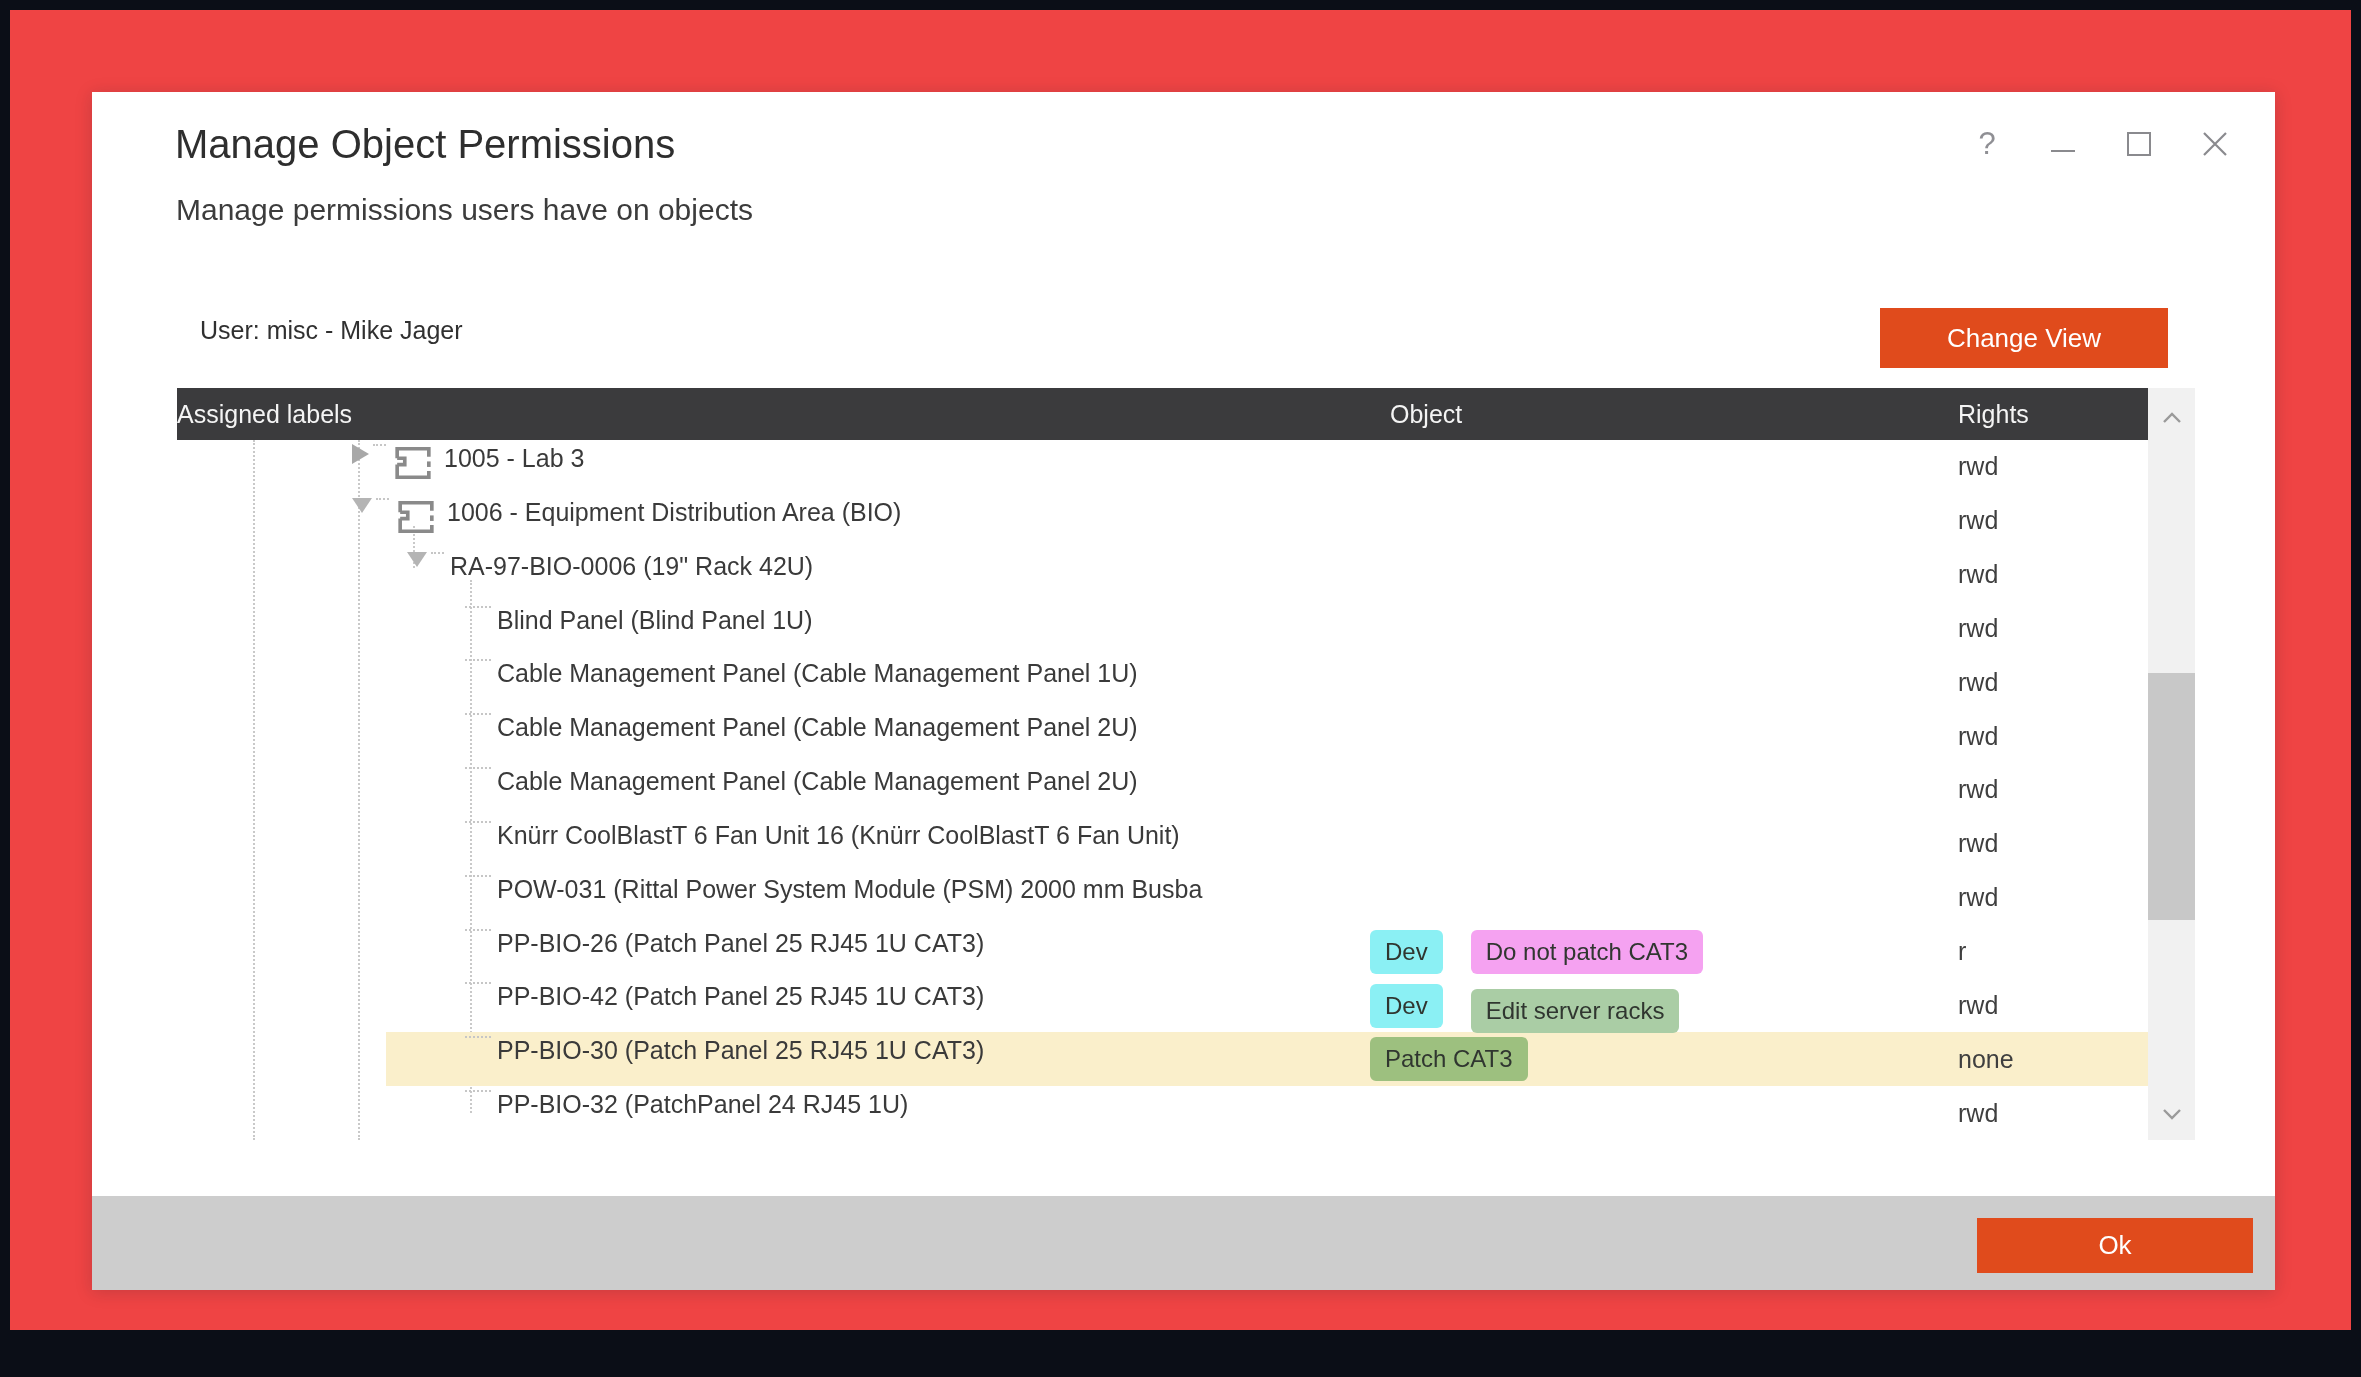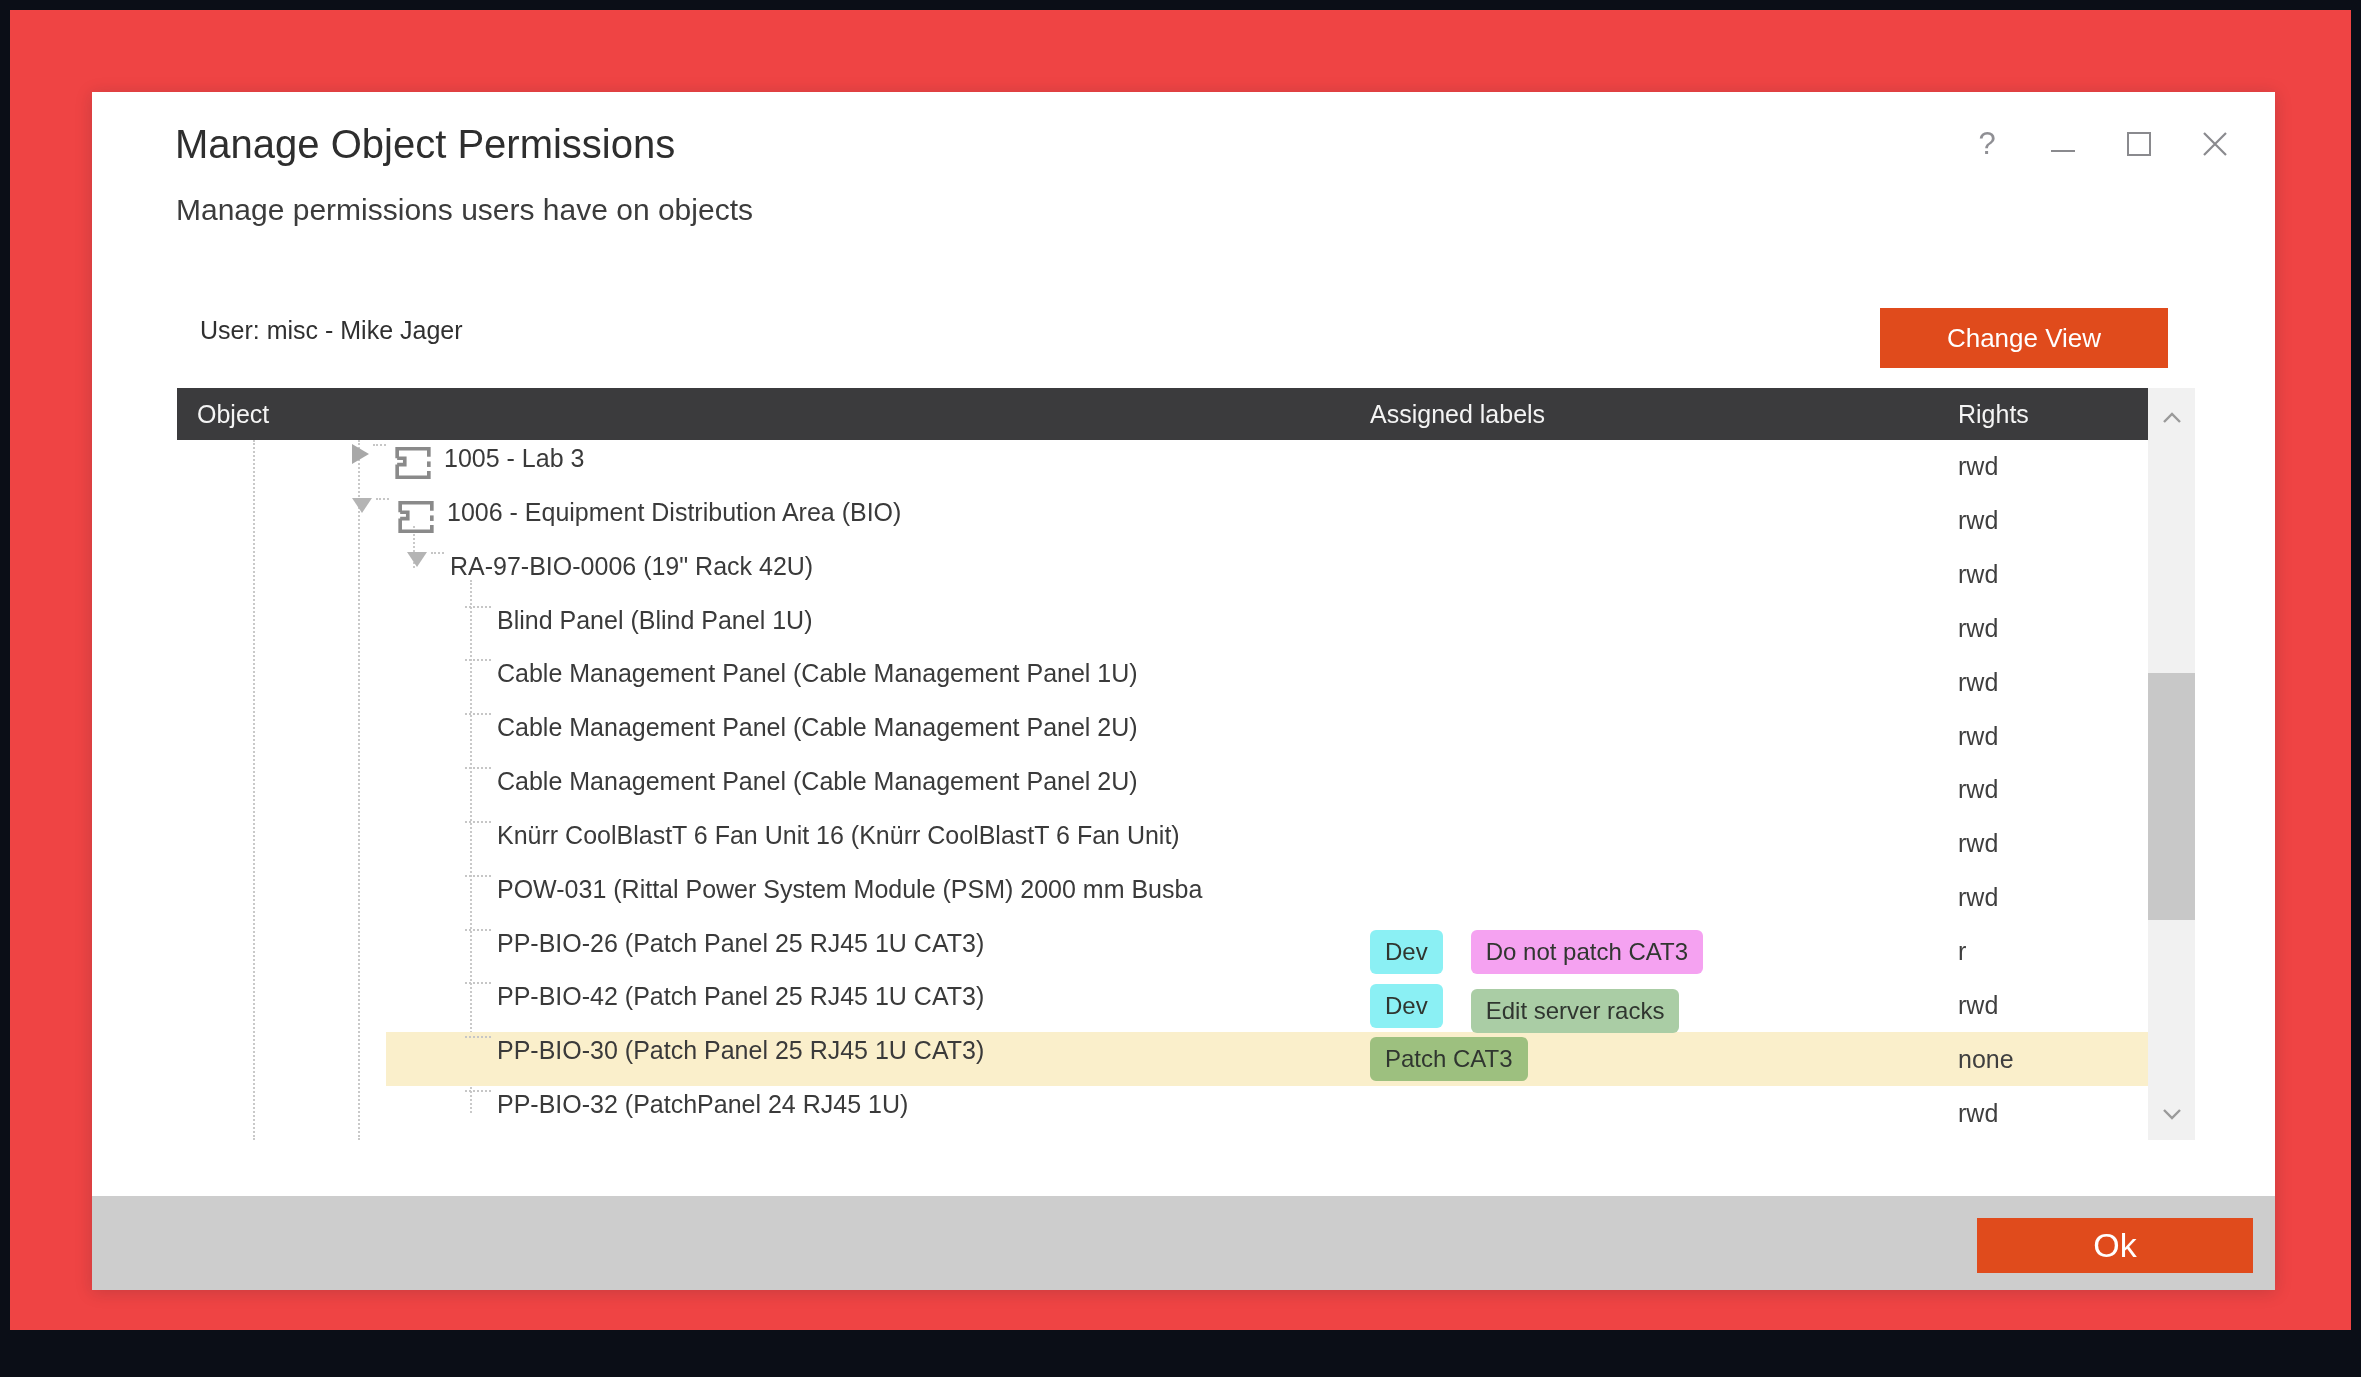--- a/index.html
+++ b/index.html
@@ -72,21 +72,21 @@
 
   
   .scrollbar { position:absolute; right:0; top:0; width:47px; height:752px; background:#F1F1F1; }
   .scroll-arrow { position:absolute; left:50%; transform:translateX(-50%); cursor:pointer; }
   .scroll-up { top:22px; }
   .scroll-down { bottom:16px; }
   .thumb { position:absolute; left:0; width:100%; top:285px; height:247px; background:#C8C8C8; cursor:pointer; }
 
   
   .footer { position:absolute; left:0; bottom:0; width:100%; height:94px; background:#CDCDCD; }
-  .ok { position:absolute; right:22px; top:22px; width:276px; height:55px; font-size:34px; }
+  .ok { position:absolute; right:22px; top:22px; width:276px; height:55px; font-size:26px; }
 </style>
 </head>
 <body>
 
 <div class="page">
   <div class="dialog">
 
     <h1 class="dlg-title">Manage Object Permissions</h1>
     <div class="dlg-subtitle">Manage permissions users have on objects</div>
 
@@ -103,22 +103,22 @@
             <path d="M4 4 L26 26 M26 4 L4 26" stroke="#8A8A8E" stroke-width="2.2" fill="none"></path>
           </svg>
       </span>
     </div>
 
     <span class="user-label">User: misc - Mike Jager</span>
     <button class="btn change-view">Change View</button>
 
     <div class="table">
       <div class="thead">
+        <div class="th th-labels">Assigned labels</div>
         <div class="th th-object">Object</div>
-        <div class="th th-labels">Assigned labels</div>
         <div class="th th-rights">Rights</div>
       </div>
 
       <div class="tbody">
         <div class="guide g1"></div>
         <div class="guide g2"></div>
         <div class="guide g-sub"></div>
         <div class="guide g3"></div>
 
   <div class="row lvl1 exp-collapsed has-icon">

